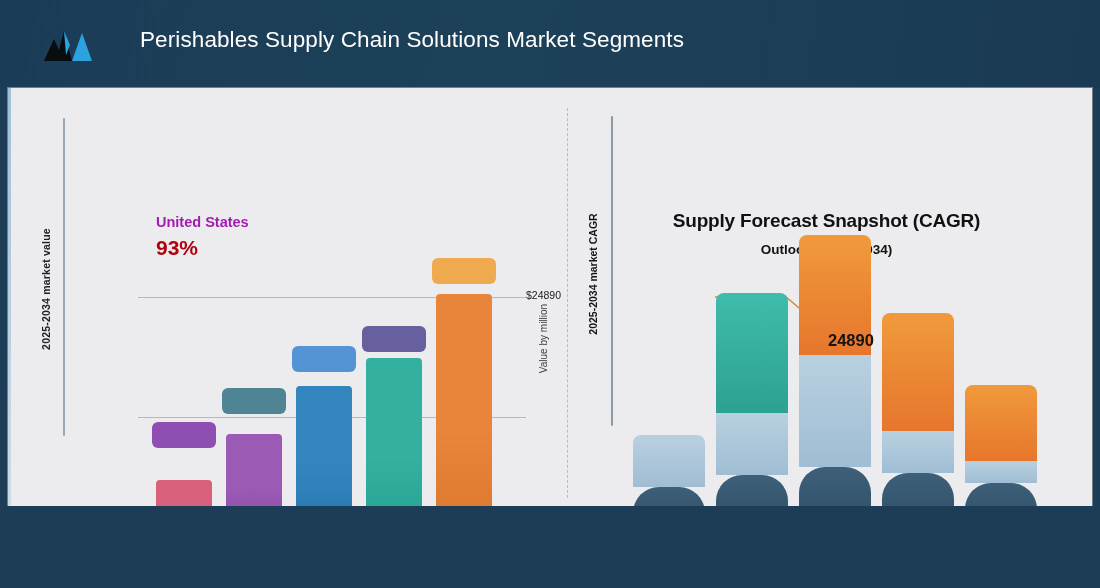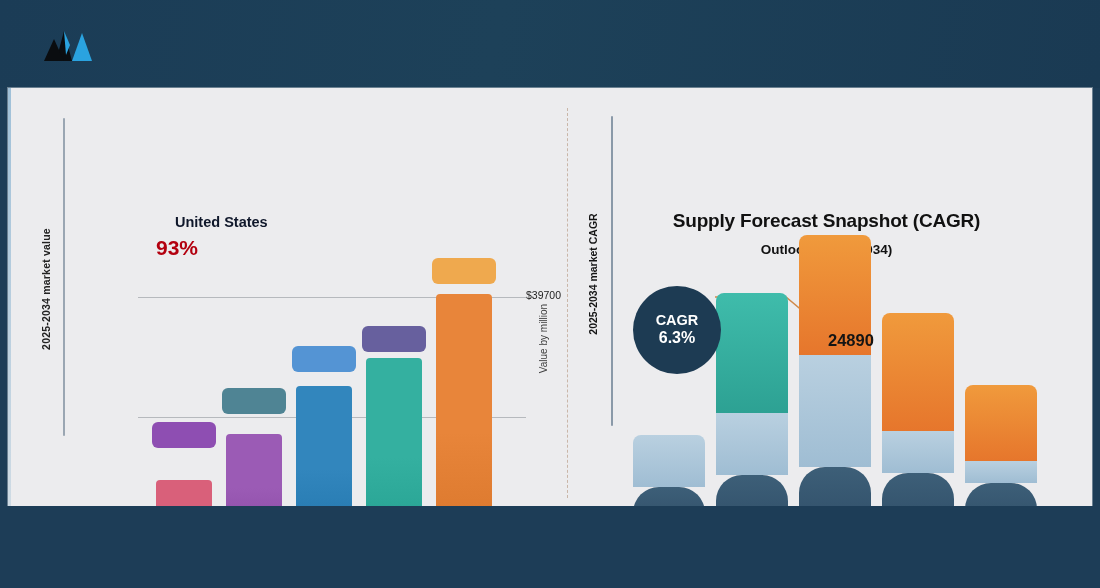--- a/index.html
+++ b/index.html
@@ -62,21 +62,21 @@
   #ytick-lo { left: 68px; top: 427px; }
 
   .gridline { position: absolute; height: 1px; background: #8b8f95; opacity: .55; }
   #grid-hi { left: 130px; top: 209px; width: 388px; }
   #grid-mid{ left: 130px; top: 329px; width: 388px; }
   #left-baseline { position: absolute; left: 128px; top: 436px; width: 398px; height: 1px;
                    background: #9aa0a8; }
 
   #us-label {
     position: absolute; left: 148px; top: 126px;
-    font-size: 14.5px; font-weight: bold; color: #0f172a; margin-left: 19px;
+    font-size: 14.5px; font-weight: bold; color: #a21caf;
   }
   #us-pct {
     position: absolute; left: 148px; top: 148px;
     font-size: 21px; font-weight: bold; color: #b3000f;
   }
 
   
   .lbar {
     position: absolute; border-radius: 4px;
   }
@@ -146,30 +146,31 @@
 </head>
 <body>
 
 <div id="header">
   <svg id="logo-mark" viewBox="0 0 56 38">
     <path d="M14 36 L22 6 L30 36 Z" fill="#0a0d10"></path>
     <path d="M2 36 L12 14 L22 36 Z" fill="#0a0d10"></path>
     <path d="M30 36 L40 8 L50 36 Z" fill="#2aa3e0"></path>
     <path d="M22 6 L28 20 L24 30 Z" fill="#2aa3e0"></path>
   </svg>
+  <div id="header-title">Perishables Supply Chain Solutions Market Segments</div>
 </div>
 
 <div id="card">
 
   <div class="panel" id="panel-left">
 
     <div id="left-axis-line"></div>
     <div id="left-axis-label">2025-2034 market value</div>
 
-    <div class="ytick" id="ytick-hi">$39700</div>
+    <div class="ytick" id="ytick-hi">$24890</div>
     <div class="ytick" id="ytick-lo">$14250</div>
 
     <div class="gridline" id="grid-hi"></div>
     <div class="gridline" id="grid-mid"></div>
     <div id="left-baseline"></div>
 
     <div id="us-label">United States</div>
     <div id="us-pct">93%</div>
 
     <div id="left-bars">
@@ -237,24 +238,20 @@
       </div>
     <div id="right-baseline"></div>
     <div id="right-cats">
         <div class="rcat" style="left: 62px; width: 92px;">2025</div>
         <div class="rcat" style="left: 145px; width: 92px;">2031</div>
         <div class="rcat" style="left: 228px; width: 92px;">2033</div>
         <div class="rcat" style="left: 311px; width: 92px;">2029</div>
         <div class="rcat" style="left: 394px; width: 92px;">2027</div>
       </div>
 
-    <div id="cagr-badge">
-      <span class="t1">CAGR</span>
-      <span class="t2">6.3%</span>
-    </div>
 
     <div id="value-callout">24890</div>
   </div>
 </div>
 
 <div id="footer">
   
   
   
   

